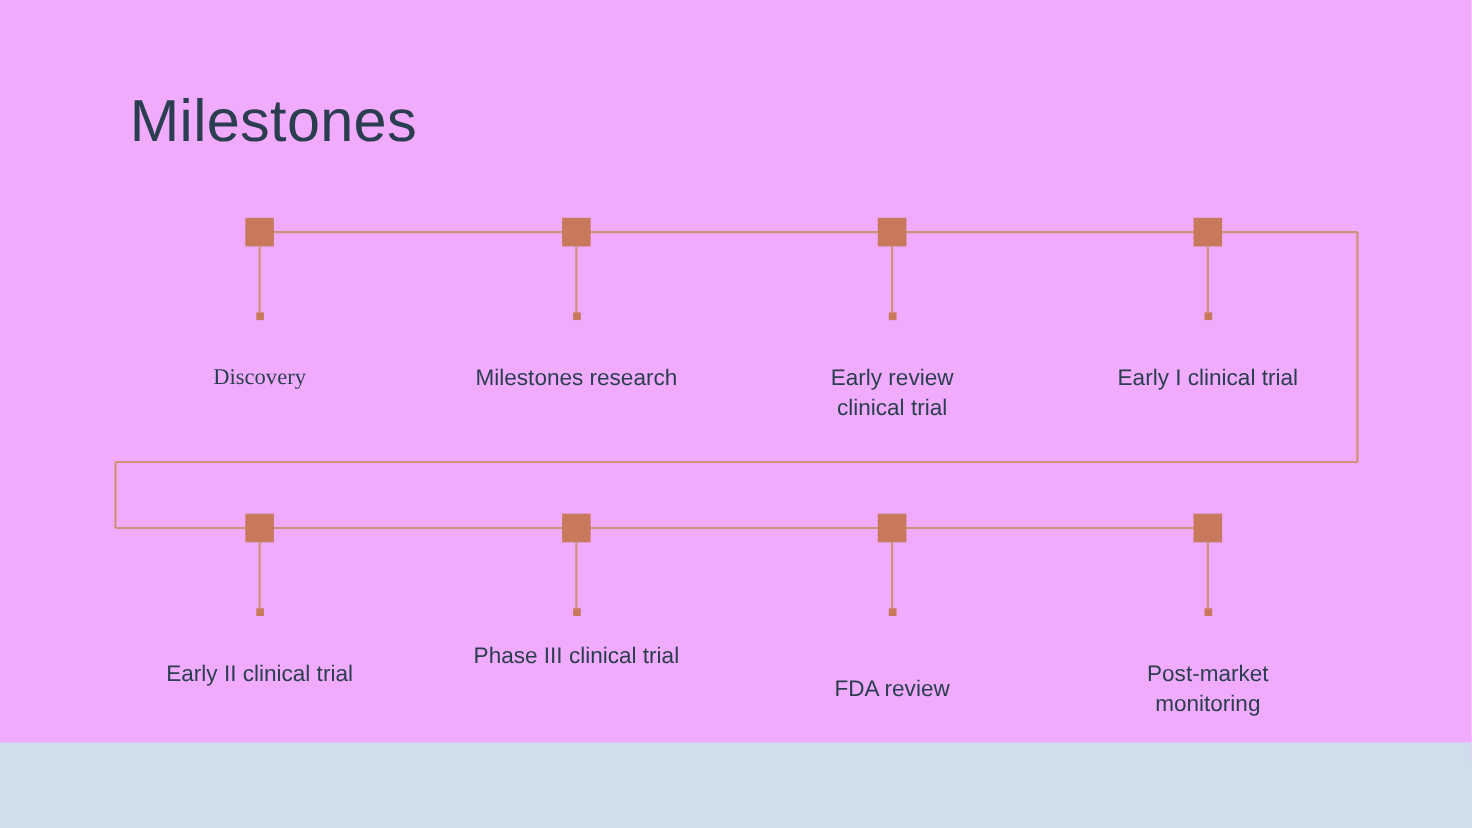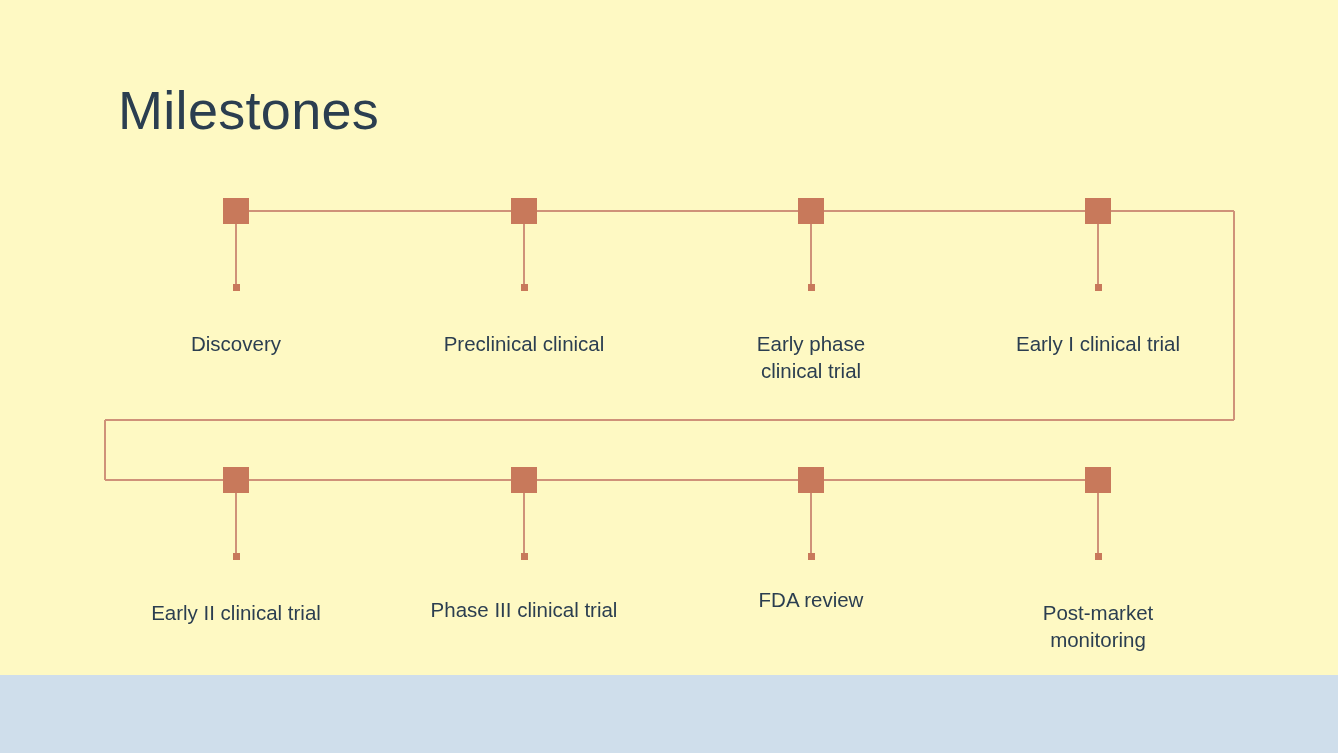--- a/index.html
+++ b/index.html
@@ -12,21 +12,21 @@
 
   body {
     font-family: "Liberation Sans", sans-serif;
     background: #f8f2ed;
     position: relative;
   }
 
   .slide {
     position: absolute;
     inset: 0;
-    background: #fef9c3;
+    background: #f0abfc;
     overflow: hidden;
   }
 
   
   .slide-title {
     position: absolute;
     left: 118px;
     top: 78px;
     font-size: 54px;
     font-weight: 400;
@@ -118,58 +118,58 @@
     <path id="tl-bend-left" fill="none" stroke="#cf9279" stroke-width="2" d="M 105 420 L 105 480"></path>
 
     <path id="tl-row2" fill="none" stroke="#cf9279" stroke-width="2" d="M 105 480 L 1098 480"></path>
   </svg>
 
   <div id="milestone-layer">
       <div class="milestone" style="left: 236px; top: 211px;">
         <div class="milestone-square" style="background: rgb(200, 121, 91);"></div>
         <div class="milestone-stem" style="height: 64px; background: rgb(207, 146, 121);"></div>
         <div class="milestone-dot" style="top: 73px; background: rgb(200, 121, 91);"></div>
-        <div class="milestone-label" style="top: 119px; color: rgb(43, 62, 80);">Discovery</div>
+        <div class="milestone-label" style="top: 119px; color: rgb(43, 62, 80); font-family: Liberation Serif, serif;">Discovery</div>
       </div>
       <div class="milestone" style="left: 524px; top: 211px;">
         <div class="milestone-square" style="background: rgb(200, 121, 91);"></div>
         <div class="milestone-stem" style="height: 64px; background: rgb(207, 146, 121);"></div>
         <div class="milestone-dot" style="top: 73px; background: rgb(200, 121, 91);"></div>
-        <div class="milestone-label" style="top: 119px; color: rgb(43, 62, 80);">Preclinical clinical</div>
+        <div class="milestone-label" style="top: 119px; color: rgb(43, 62, 80);">Milestones research</div>
       </div>
       <div class="milestone" style="left: 811px; top: 211px;">
         <div class="milestone-square" style="background: rgb(200, 121, 91);"></div>
         <div class="milestone-stem" style="height: 64px; background: rgb(207, 146, 121);"></div>
         <div class="milestone-dot" style="top: 73px; background: rgb(200, 121, 91);"></div>
-        <div class="milestone-label" style="top: 119px; color: rgb(43, 62, 80);">Early phase
+        <div class="milestone-label" style="top: 119px; color: rgb(43, 62, 80);">Early review
 clinical trial</div>
       </div>
       <div class="milestone" style="left: 1098px; top: 211px;">
         <div class="milestone-square" style="background: rgb(200, 121, 91);"></div>
         <div class="milestone-stem" style="height: 64px; background: rgb(207, 146, 121);"></div>
         <div class="milestone-dot" style="top: 73px; background: rgb(200, 121, 91);"></div>
         <div class="milestone-label" style="top: 119px; color: rgb(43, 62, 80);">Early I clinical trial</div>
       </div>
       <div class="milestone" style="left: 236px; top: 480px;">
         <div class="milestone-square" style="background: rgb(200, 121, 91);"></div>
         <div class="milestone-stem" style="height: 64px; background: rgb(207, 146, 121);"></div>
         <div class="milestone-dot" style="top: 73px; background: rgb(200, 121, 91);"></div>
         <div class="milestone-label" style="top: 119px; color: rgb(43, 62, 80);">Early II clinical trial</div>
       </div>
       <div class="milestone" style="left: 524px; top: 480px;">
         <div class="milestone-square" style="background: rgb(200, 121, 91);"></div>
         <div class="milestone-stem" style="height: 64px; background: rgb(207, 146, 121);"></div>
         <div class="milestone-dot" style="top: 73px; background: rgb(200, 121, 91);"></div>
-        <div class="milestone-label" style="top: 116px; color: rgb(43, 62, 80);">Phase III clinical trial</div>
+        <div class="milestone-label" style="top: 103px; color: rgb(43, 62, 80);">Phase III clinical trial</div>
       </div>
       <div class="milestone" style="left: 811px; top: 480px;">
         <div class="milestone-square" style="background: rgb(200, 121, 91);"></div>
         <div class="milestone-stem" style="height: 64px; background: rgb(207, 146, 121);"></div>
         <div class="milestone-dot" style="top: 73px; background: rgb(200, 121, 91);"></div>
-        <div class="milestone-label" style="top: 106px; color: rgb(43, 62, 80);">FDA review</div>
+        <div class="milestone-label" style="top: 133px; color: rgb(43, 62, 80);">FDA review</div>
       </div>
       <div class="milestone" style="left: 1098px; top: 480px;">
         <div class="milestone-square" style="background: rgb(200, 121, 91);"></div>
         <div class="milestone-stem" style="height: 64px; background: rgb(207, 146, 121);"></div>
         <div class="milestone-dot" style="top: 73px; background: rgb(200, 121, 91);"></div>
         <div class="milestone-label" style="top: 119px; color: rgb(43, 62, 80);">Post-market
 monitoring</div>
       </div>
     </div>
 

